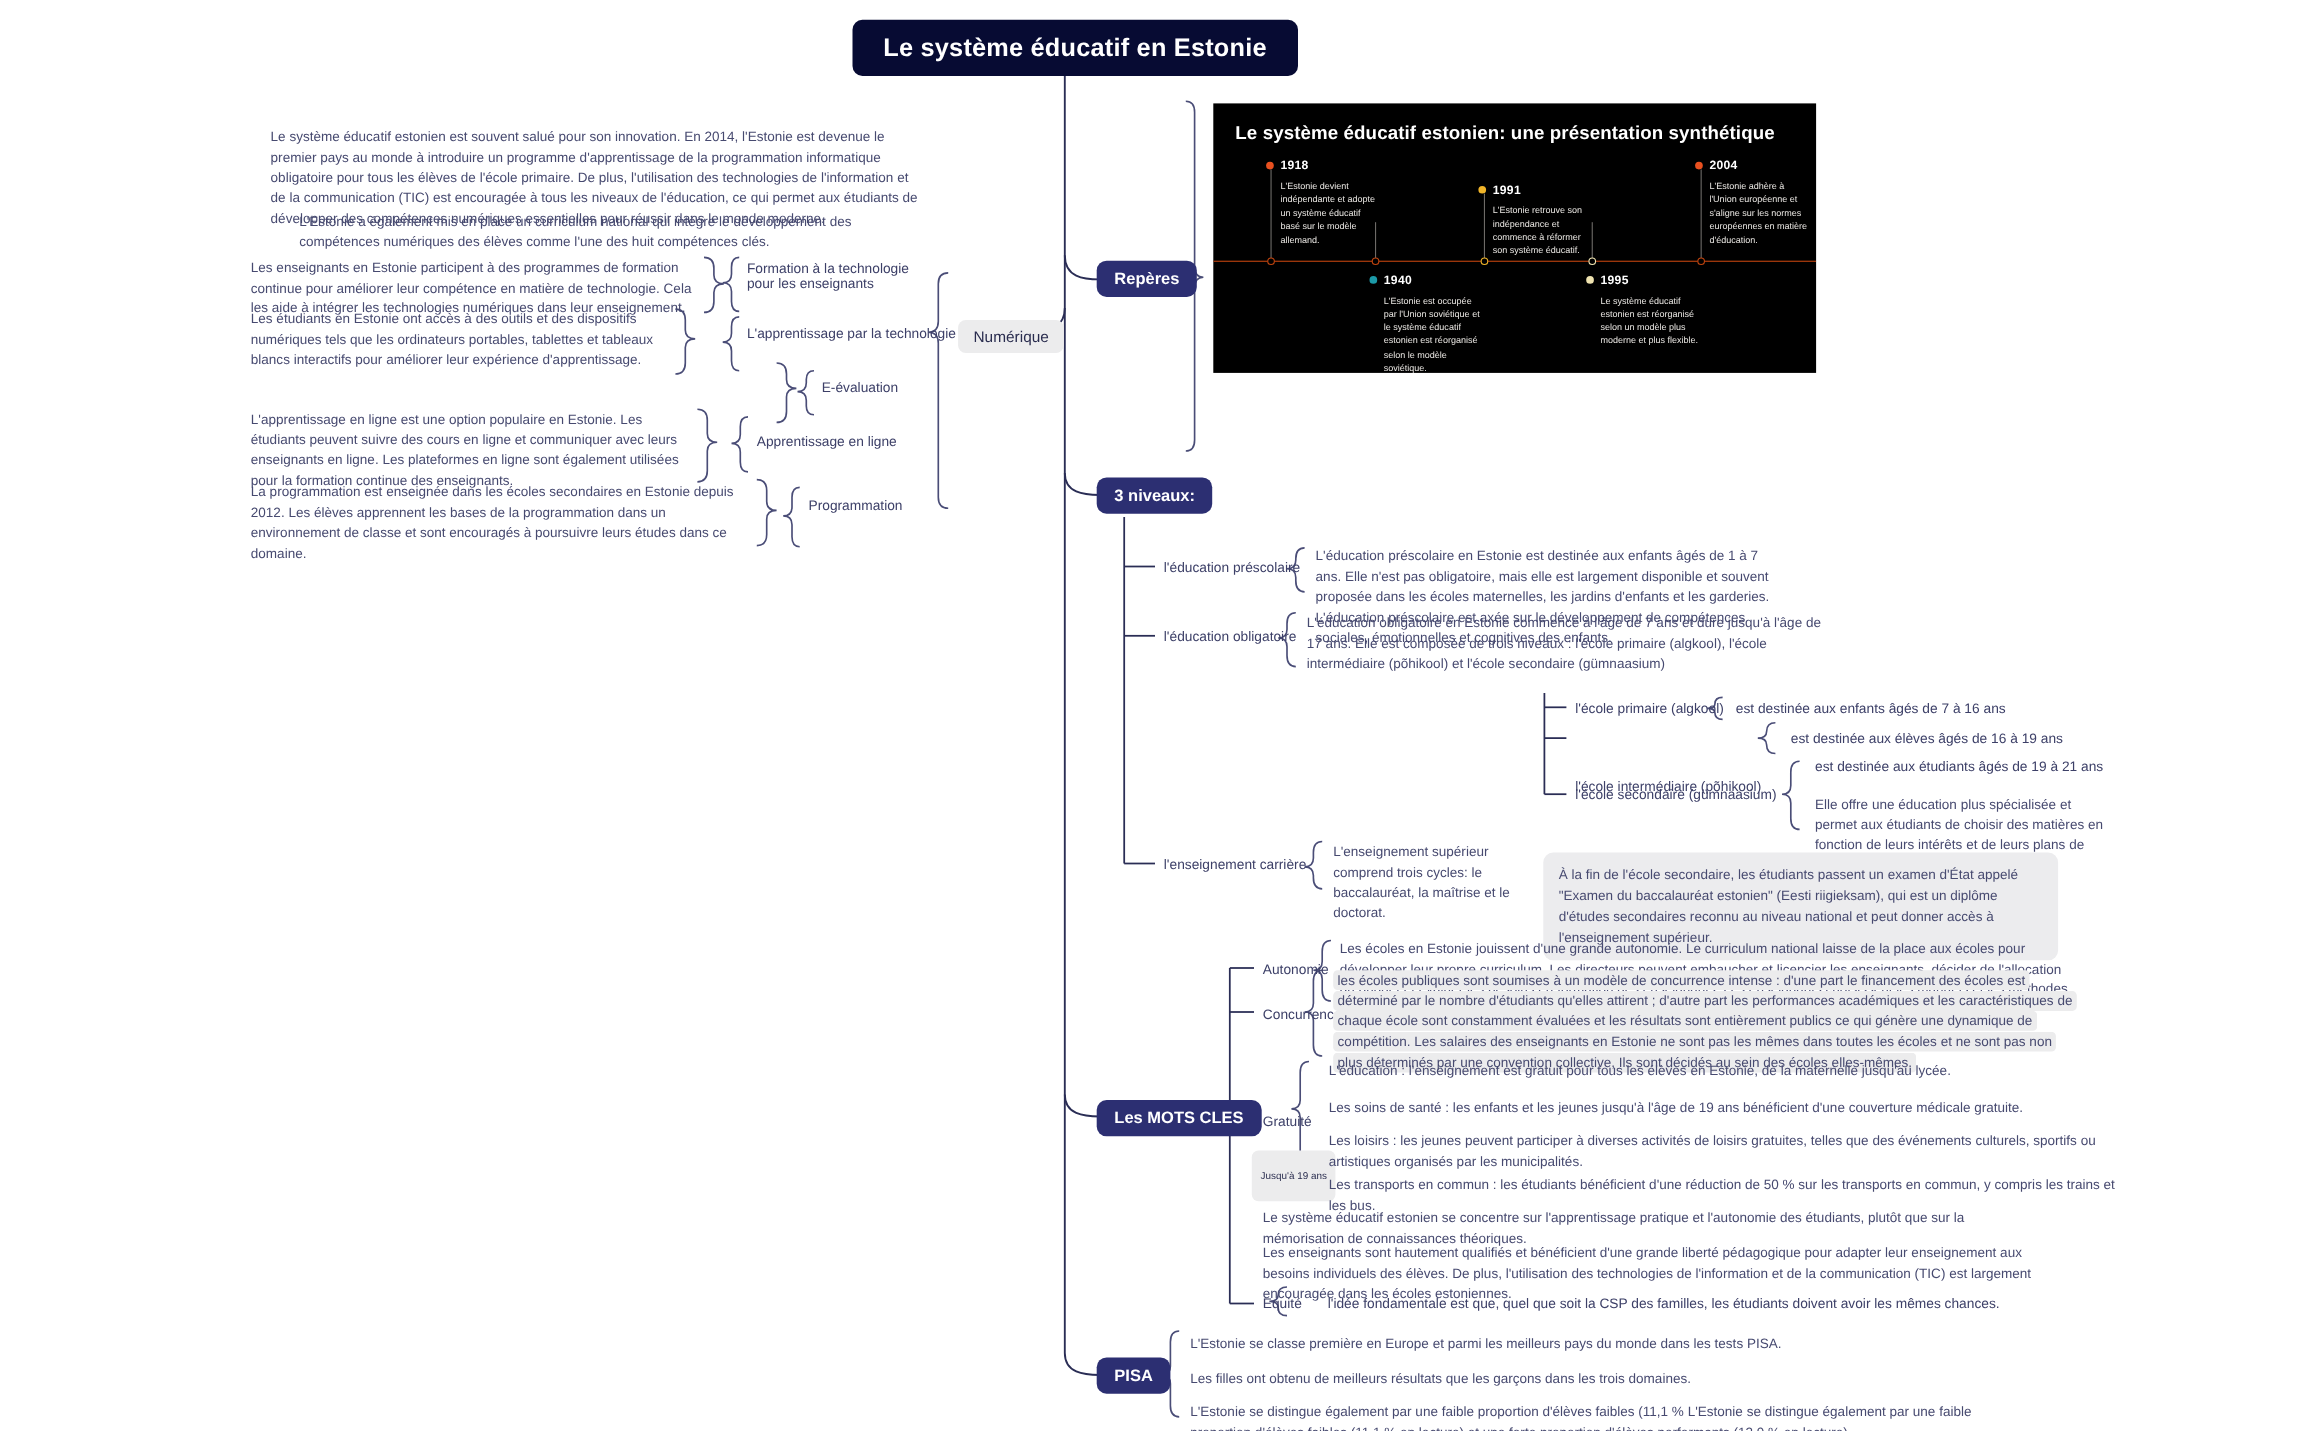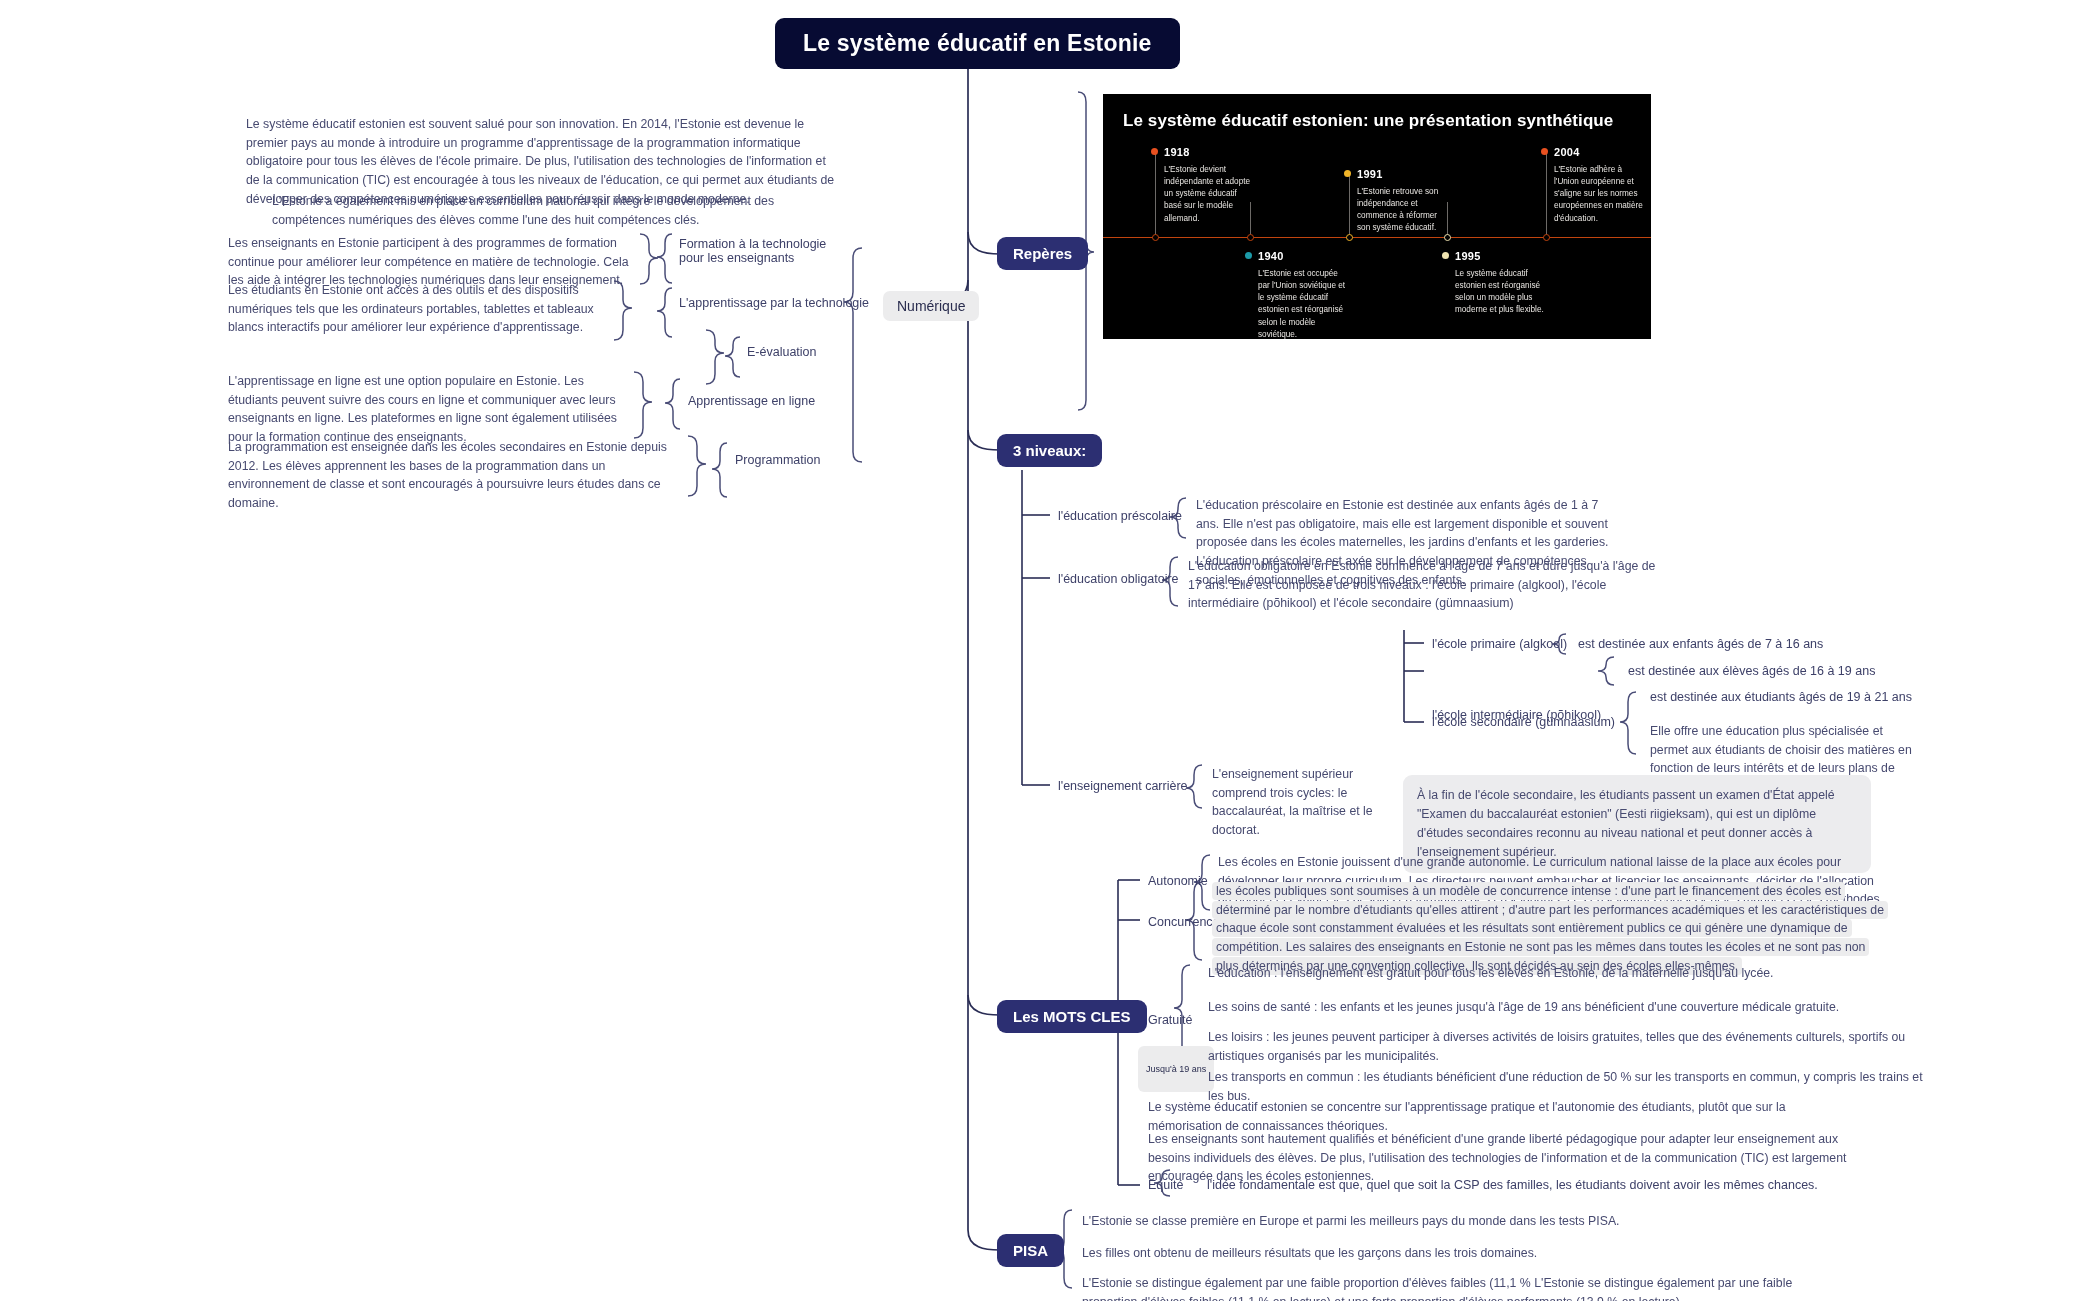--- a/index.html
+++ b/index.html
@@ -59,21 +59,20 @@
     white-space: nowrap;
   }
 
   .chip {
     background: #ececed;
     color: #2a2d4f;
     font-size: 14px;
     border-radius: 7px;
     padding: 7px 14px;
     white-space: nowrap;
-    margin-left: 12px;
   }
 
   .chip-small {
     background: #ececed;
     color: #2a2d4f;
     font-size: 9px;
     border-radius: 6px;
     padding: 18px 8px;
     white-space: nowrap;
   }

